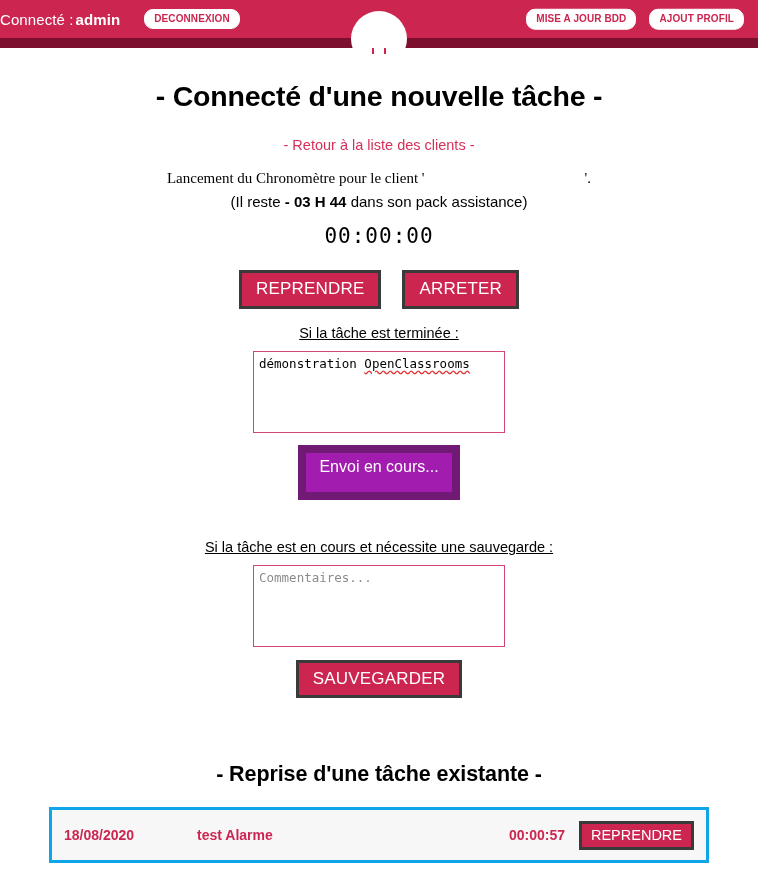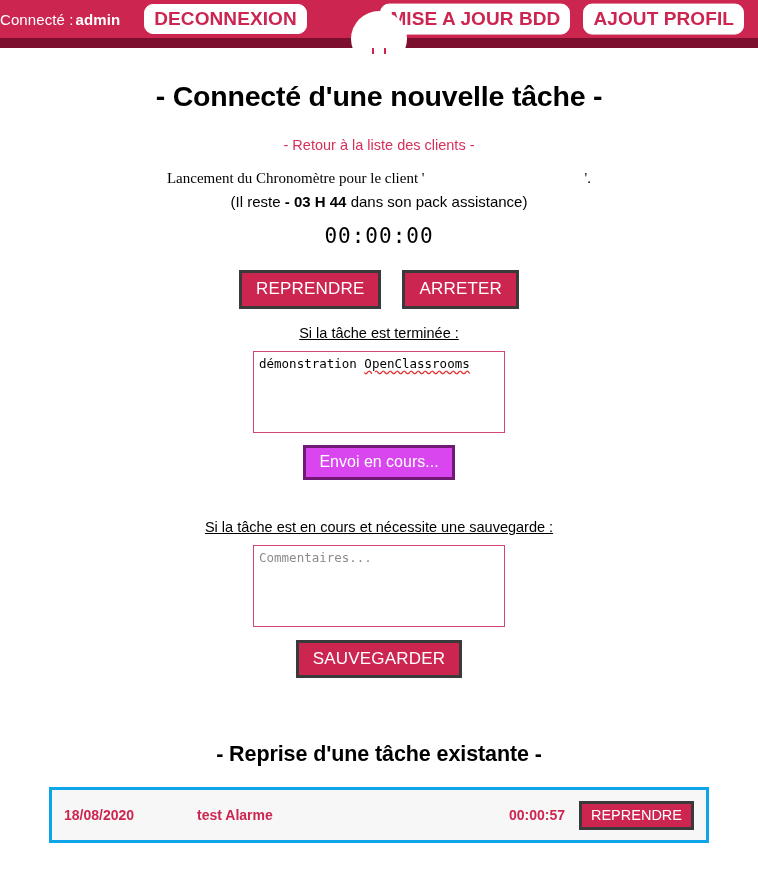--- a/index.html
+++ b/index.html
@@ -40,21 +40,21 @@
   .connected .user {
     font-weight: bold;
     margin-left: 2px;
   }
   .pill-btn {
     background: #ffffff;
     color: #cc2550;
     border: 1px solid #ffffff;
     border-radius: 9px;
     font-family: "Liberation Sans", sans-serif;
-    font-size: 19px;
+    font-size: 10px;
     font-weight: bold;
     letter-spacing: .1px;
     padding: 3px 9px 4px 9px;
     line-height: 1.15;
     cursor: pointer;
     white-space: nowrap;
   }
   .btn-deconnexion { margin-left: 24px; }
   .topbar-right {
     position: absolute;
@@ -166,26 +166,26 @@
     color: #000000;
     padding: 4px 5px;
     text-align: left;
     line-height: 1.35;
     cursor: text;
     overflow: hidden;
   }
   .note-fake .ph { color: #8b8b8b; }
 
   .btn-disabled {
-    background: #d946ef;
+    background: #a21caf;
     color: #ffffff;
-    border: 3px solid #701a75;
+    border: 8px solid #701a75;
     font-family: "Liberation Sans", sans-serif;
     font-size: 16px;
-    padding: 5px 13px 6px 13px;
+    padding: 5px 13px 16px 13px;
     line-height: 1.15;
     margin-top: 12px;
     cursor: default;
   }
   .gap-a { height: 39px; }
   .gap-c { height: 48px; }
 
   h2.section-title {
     font-size: 21.5px;
     font-weight: bold;

